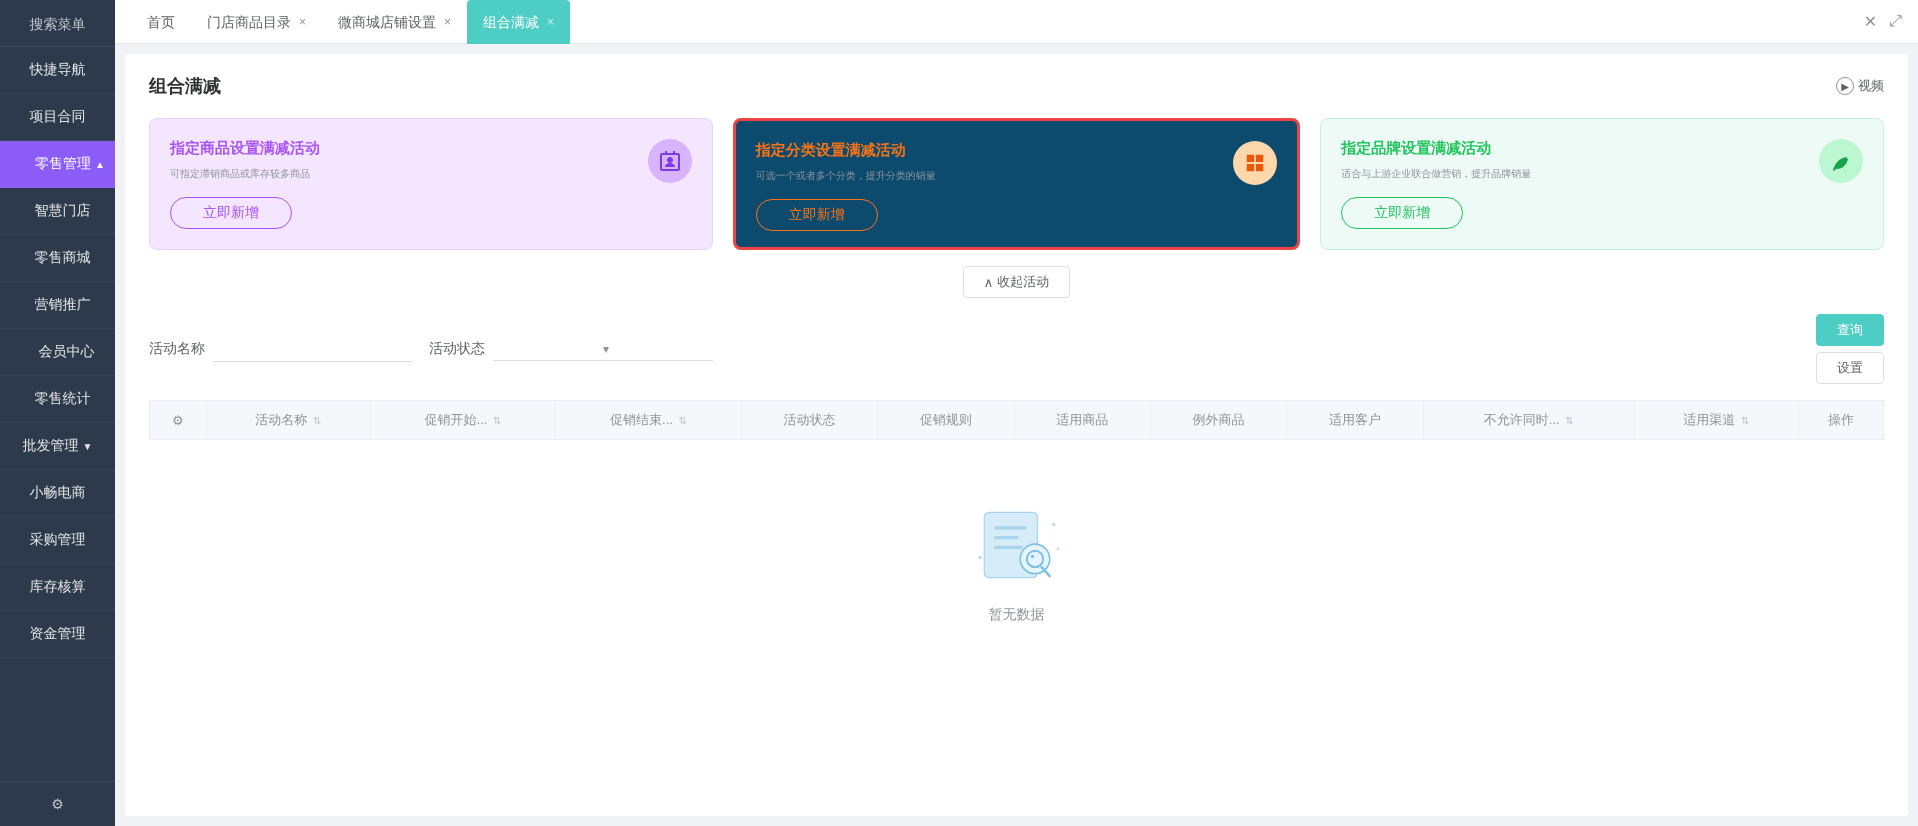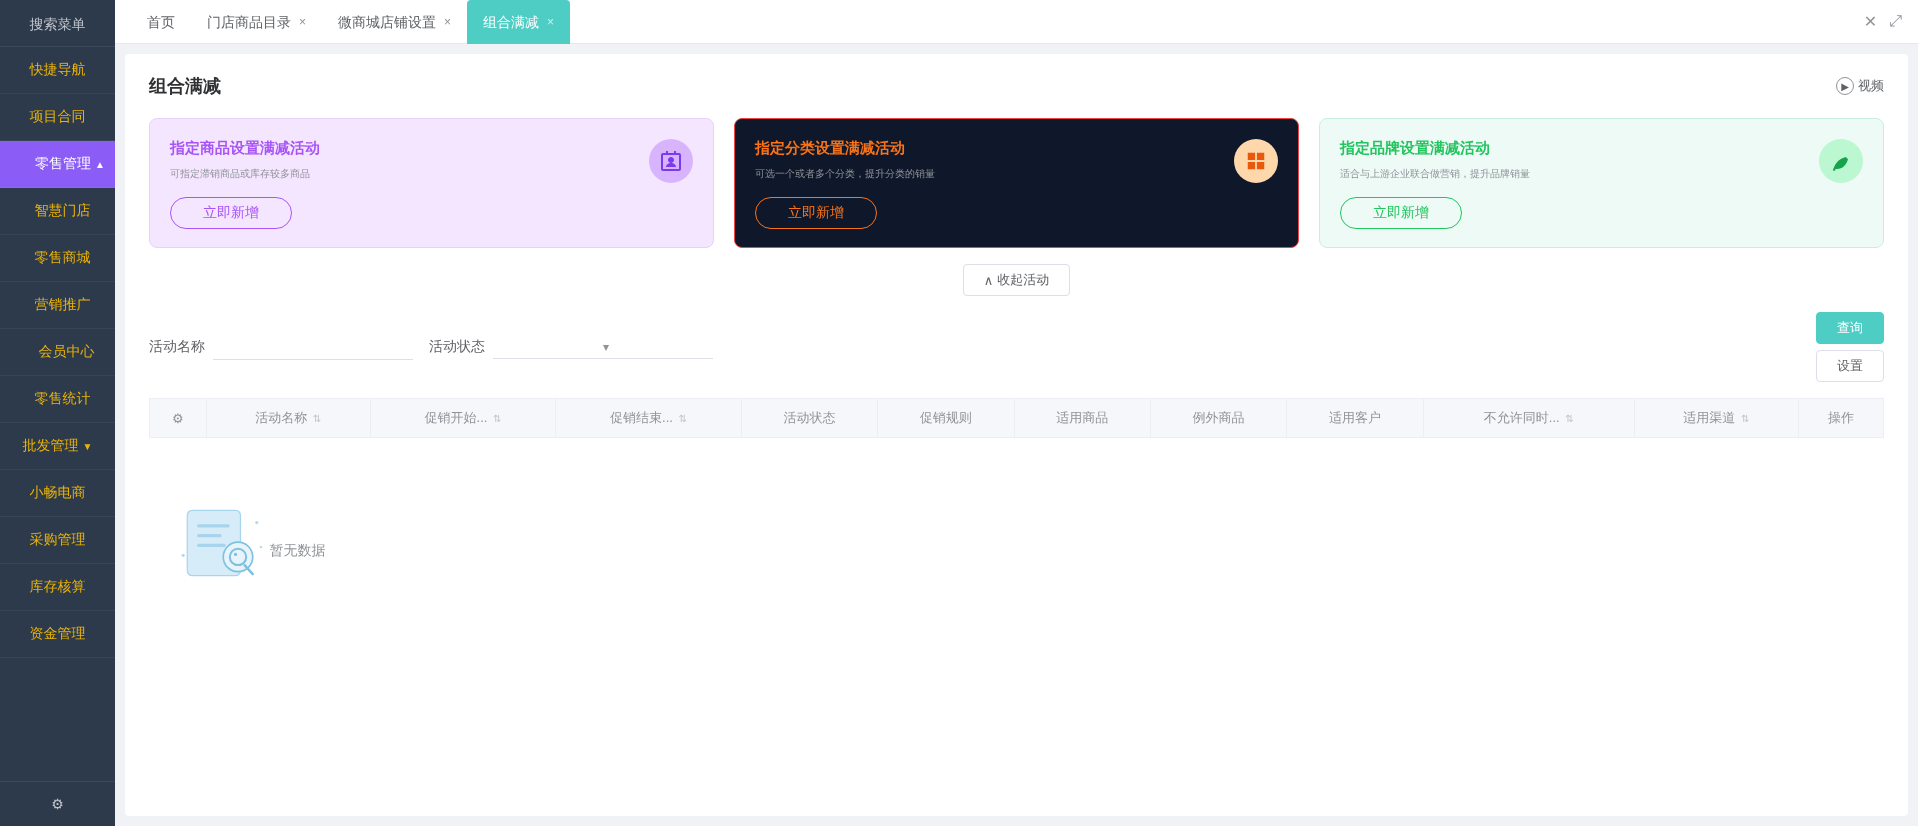--- a/index.html
+++ b/index.html
@@ -19,21 +19,21 @@
       padding: 16px 10px 12px;
       font-size: 14px;
       color: #c0c4cc;
       cursor: pointer;
       text-align: center;
       border-bottom: 1px solid #3a4a5e;
     }
     .sidebar-item {
       padding: 14px 10px;
       font-size: 14px;
-      color: #eab308;
+      color: #e5e5e5;
       cursor: pointer;
       text-align: center;
       border-bottom: 1px solid rgba(255,255,255,0.05);
       display: flex;
       align-items: center;
       justify-content: center;
       gap: 4px;
     }
     .sidebar-item.active { color: #fff; background: #8b5cf6; justify-content: flex-end; }
     .sidebar-item .arrow { font-size: 10px; }
@@ -136,21 +136,21 @@
       margin-bottom: 16px;
     }
     .promo-card {
       flex: 1;
       border-radius: 8px;
       padding: 20px 20px 16px;
       position: relative;
       min-height: 130px;
     }
     .promo-card.purple { background: #f5e6ff; border: 1px solid #e8d0f8; }
-    .promo-card.orange { background: #0f172a; border: 1px solid #ef4444; }
+    .promo-card.orange { background: #0c4a6e; border: 3px solid #ef4444; }
     .promo-card.green { background: #edfaf5; border: 1px solid #c8eedd; }
 
     .promo-card-title {
       font-size: 15px;
       font-weight: 600;
       margin-bottom: 8px;
     }
     .promo-card.purple .promo-card-title { color: #a855f7; }
     .promo-card.orange .promo-card-title { color: #f97316; }
     .promo-card.green .promo-card-title { color: #22c55e; }
@@ -290,21 +290,21 @@
       border: 1px solid #ebeef5;
       padding: 10px 8px;
       color: #606266;
       text-align: center;
     }
     .sort-arrows { font-size: 10px; color: #c0c4cc; margin-left: 2px; }
 
     
     .empty-state {
       display: flex;
-      flex-direction: row;
+      flex-direction: column;
       align-items: center;
       padding: 60px 20px 40px;
     }
     .empty-icon {
       width: 100px;
       height: 90px;
       margin-bottom: 16px;
       position: relative;
     }
     .empty-text {

